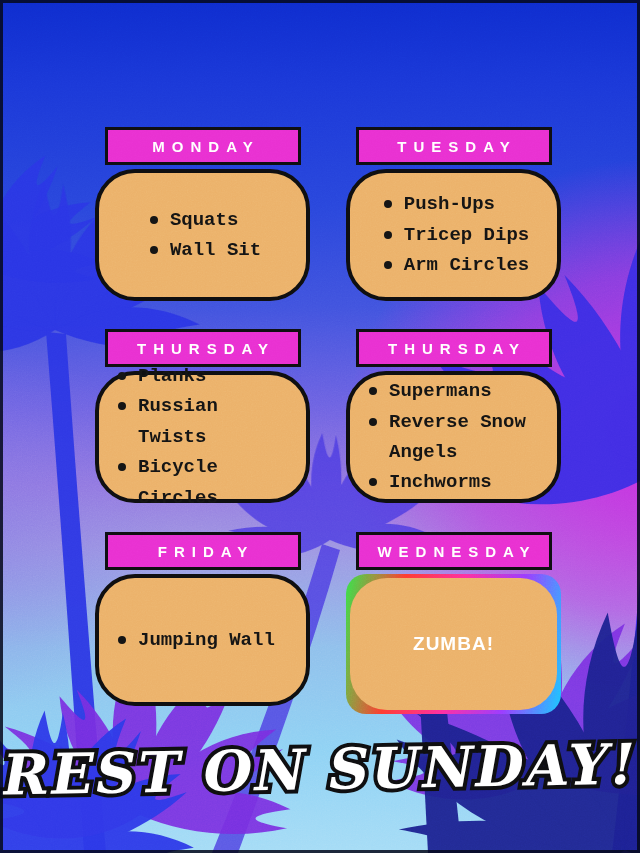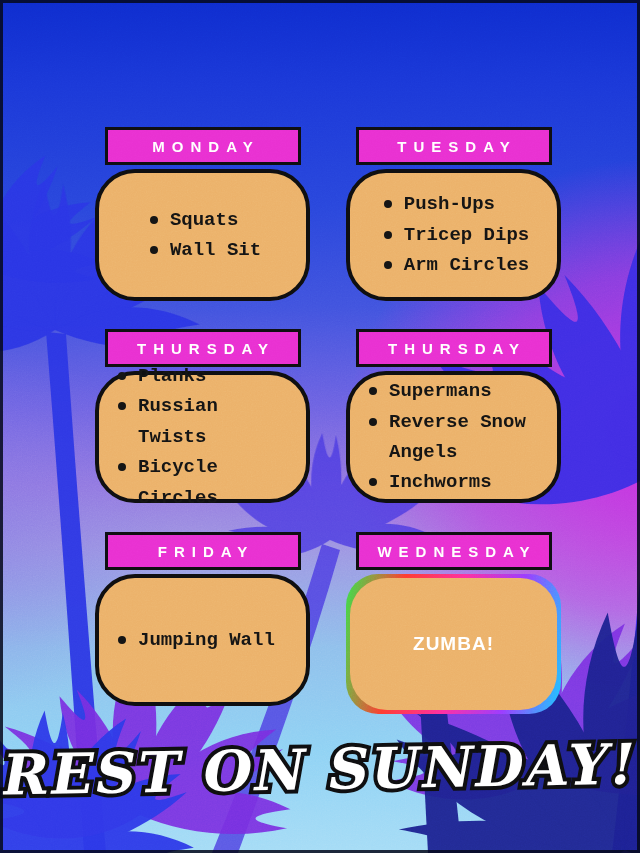--- a/index.html
+++ b/index.html
@@ -58,21 +58,21 @@
   ul.exlist{margin:0;padding:0;list-style:none;font-weight:bold;font-size:19px;line-height:1.6;}
   ul.exlist li{position:relative;padding-left:26px;}
   ul.exlist li::before{
     content:"";position:absolute;left:6px;top:11px;width:8px;height:8px;border-radius:50%;
     background:var(--list-text,#141414);
   }
   .card.centered ul.exlist{width:max-content;margin:0 auto;max-width:170px;}
   .card.lefty ul.exlist{margin-left:13px;max-width:168px;}
 
   .zumba-wrap{
-    box-sizing:border-box;width:215px;height:140px;border-radius:32px;padding:4px;
+    box-sizing:border-box;width:215px;height:140px;border-radius:20px;padding:4px;
     background:var(--zumba-gradient, linear-gradient(100deg,#35e44a,#ff3b30,#ff2fa0,#9a3bff,#19c8ff));
   }
   .card-z{
     width:100%;height:100%;box-sizing:border-box;border-radius:37px;
     background:var(--card-bg,#ecb169);
     display:flex;align-items:center;justify-content:center;
     color:var(--zumba-text,#fff);font-weight:bold;font-size:19px;letter-spacing:1px;
   }
 </style>
 </head>

